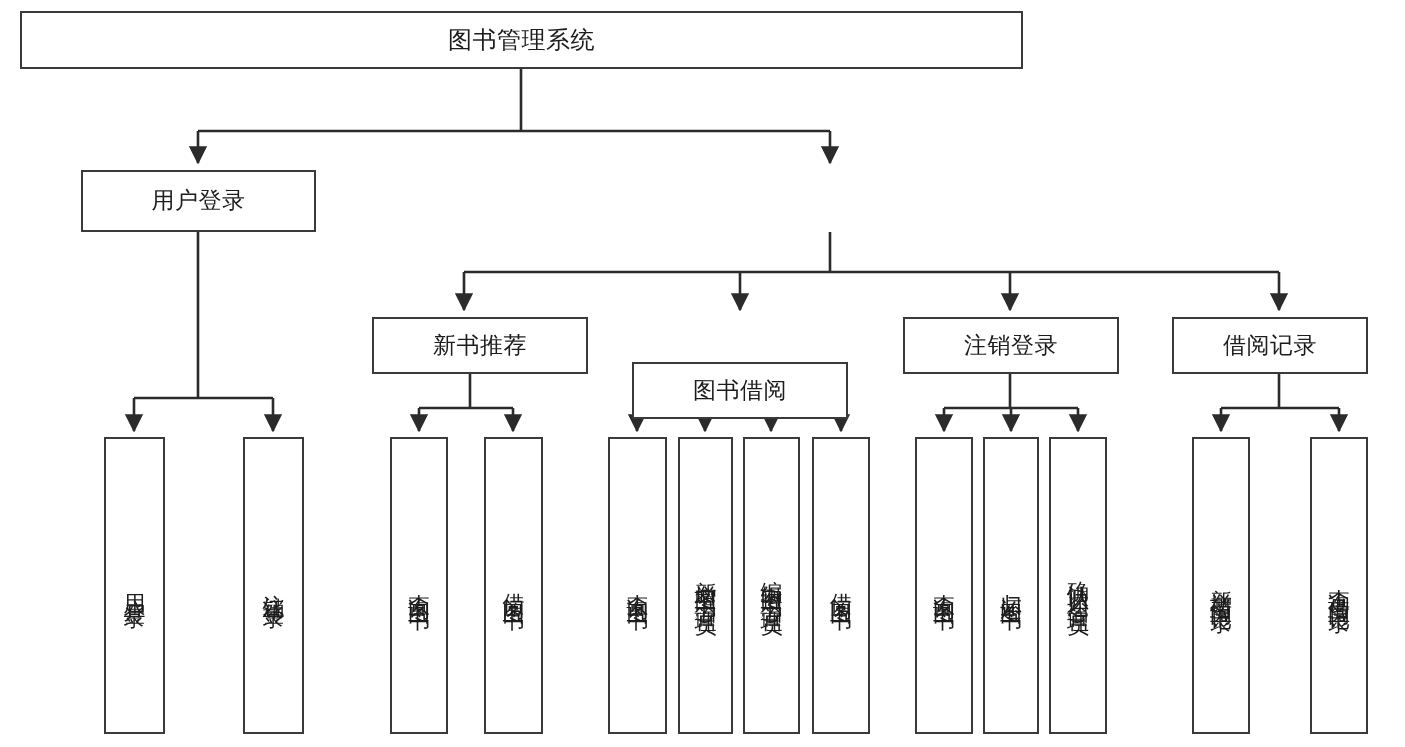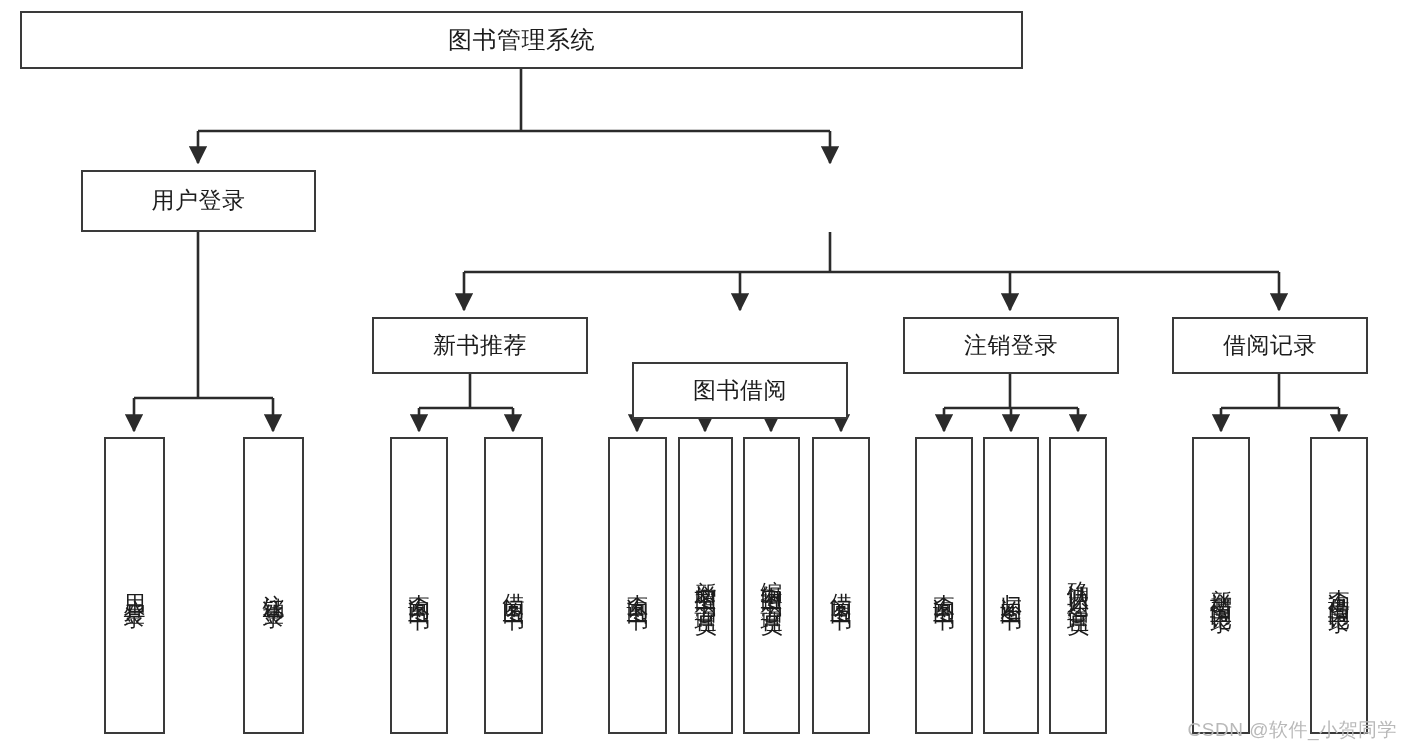--- a/index.html
+++ b/index.html
@@ -166,15 +166,14 @@
     <span class="vtext">确认归还（管理员）</span>
   </div>
 
   <div class="node v" style="left:1192px;top:437px;width:58px;height:297px;">
     <span class="vtext">新增借阅记录</span>
   </div>
   <div class="node v" style="left:1310px;top:437px;width:58px;height:297px;">
     <span class="vtext">查询借阅记录</span>
   </div>
 
-  <div class="watermark">CSDN @软件_小贺同学</div>
 
 </div>
 
 </body></html>

